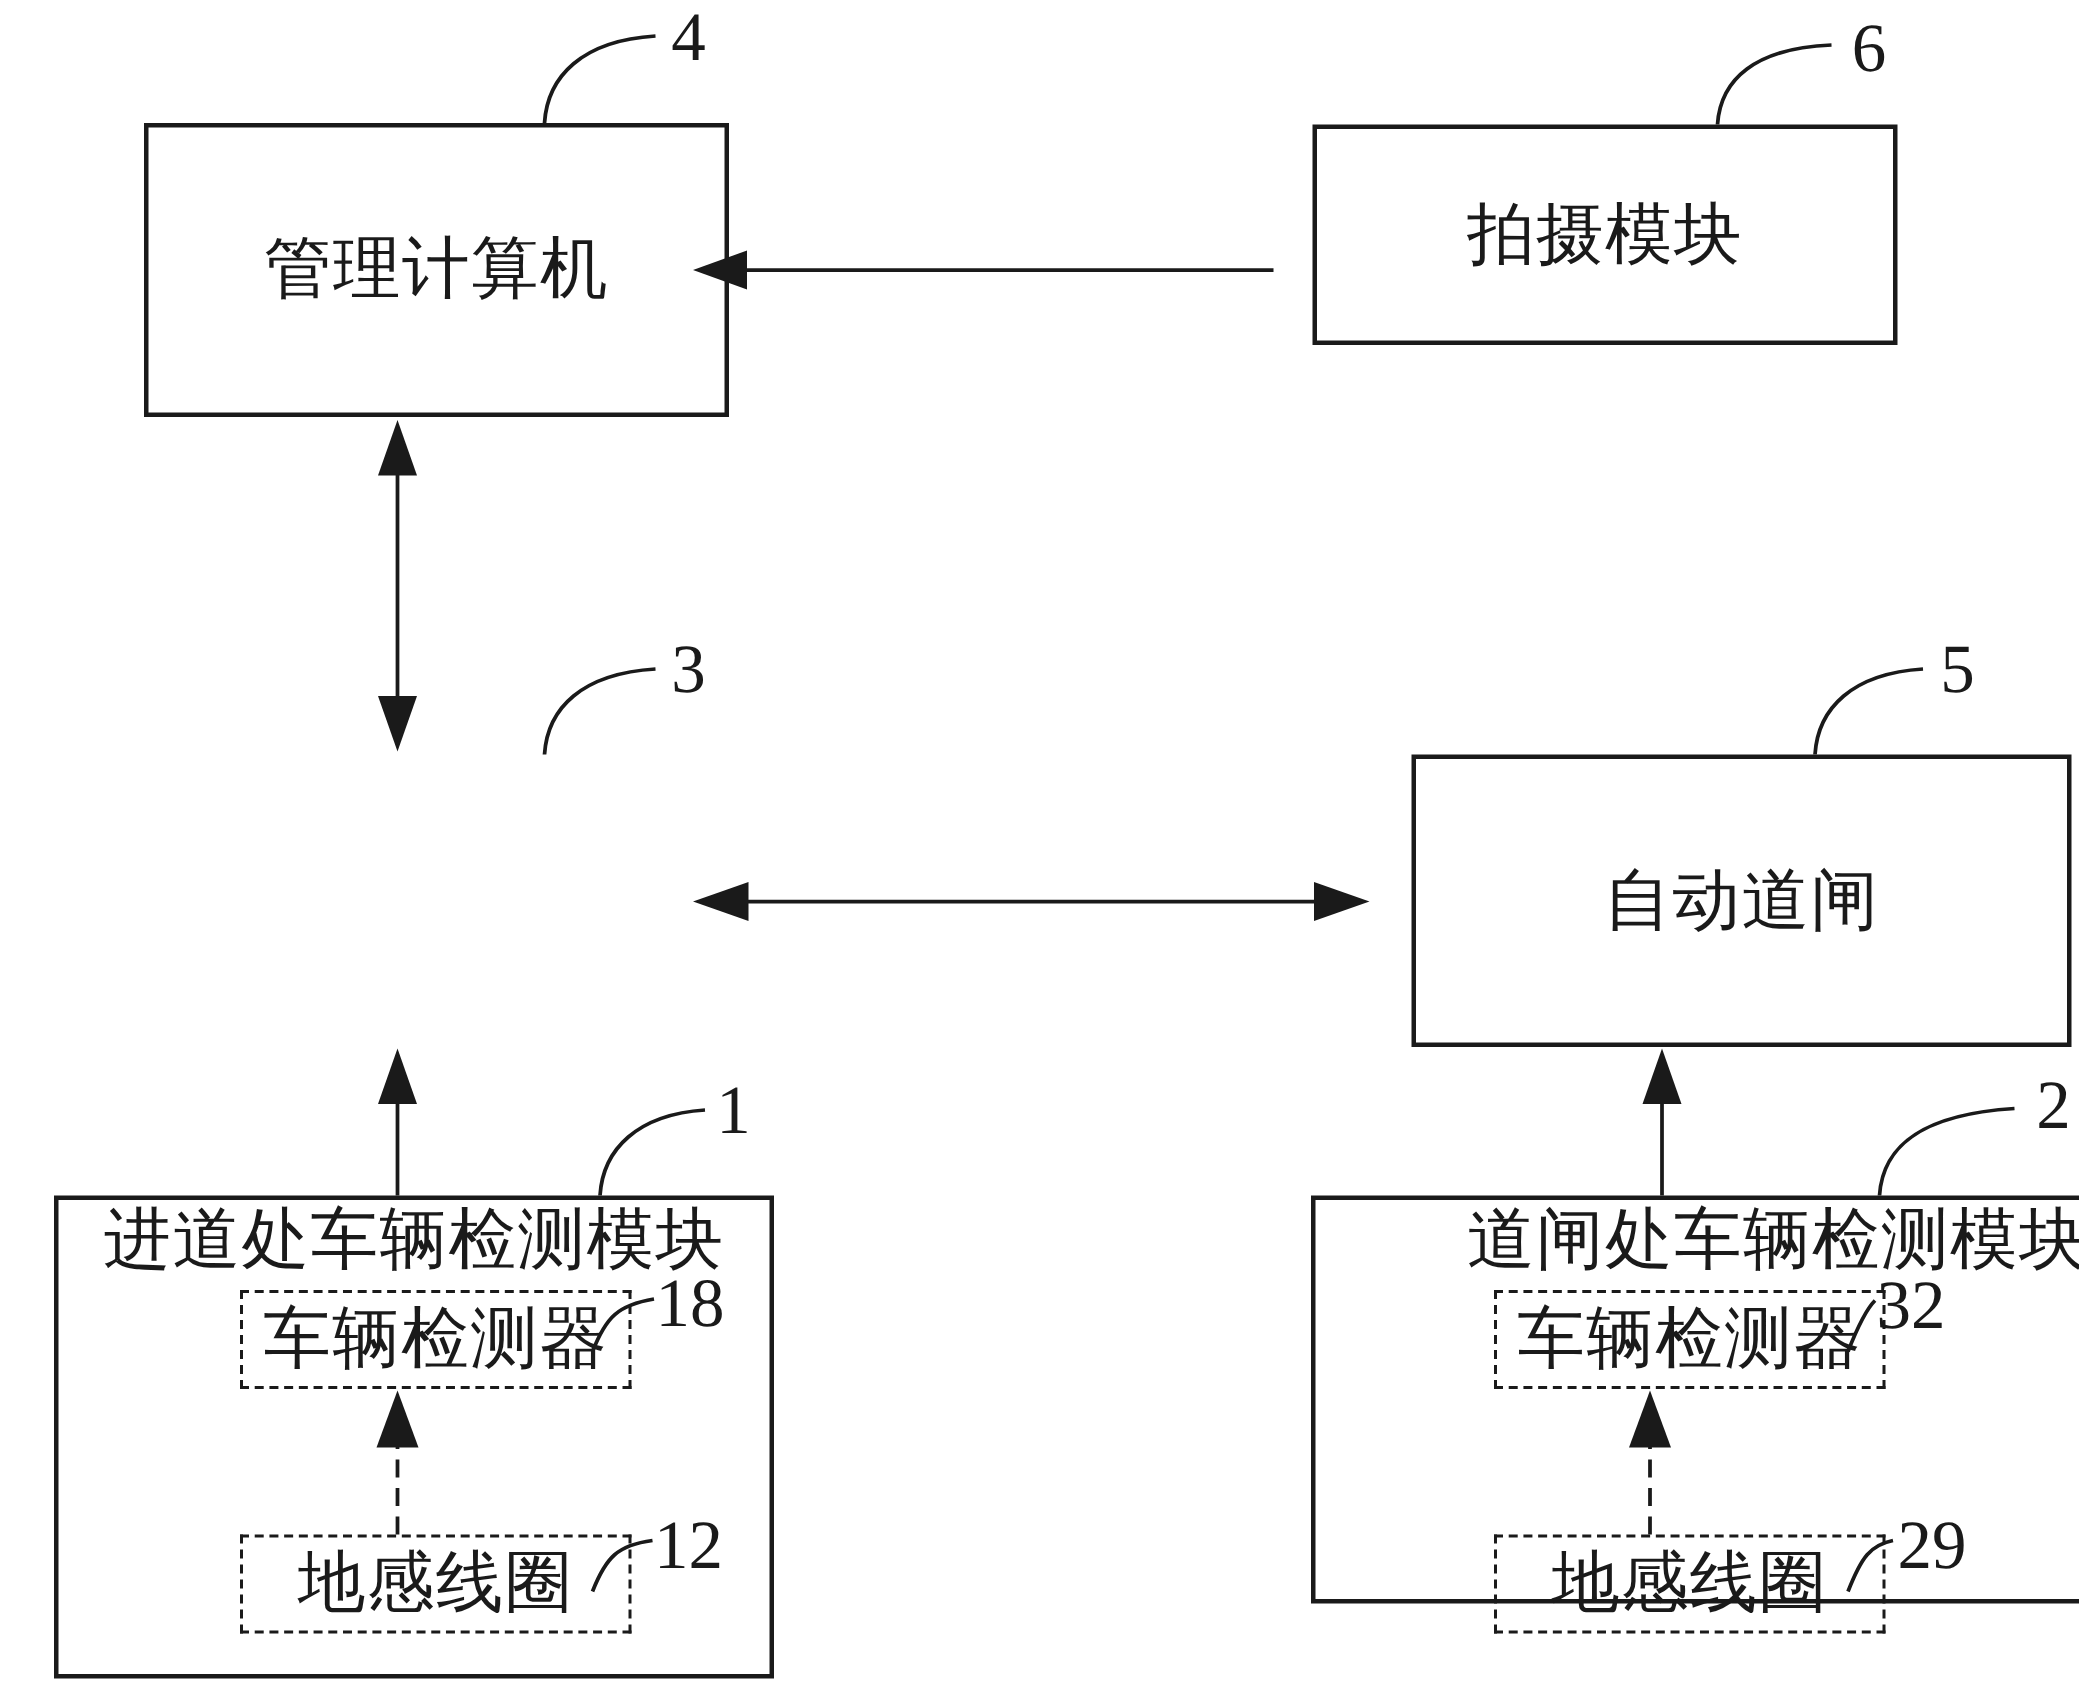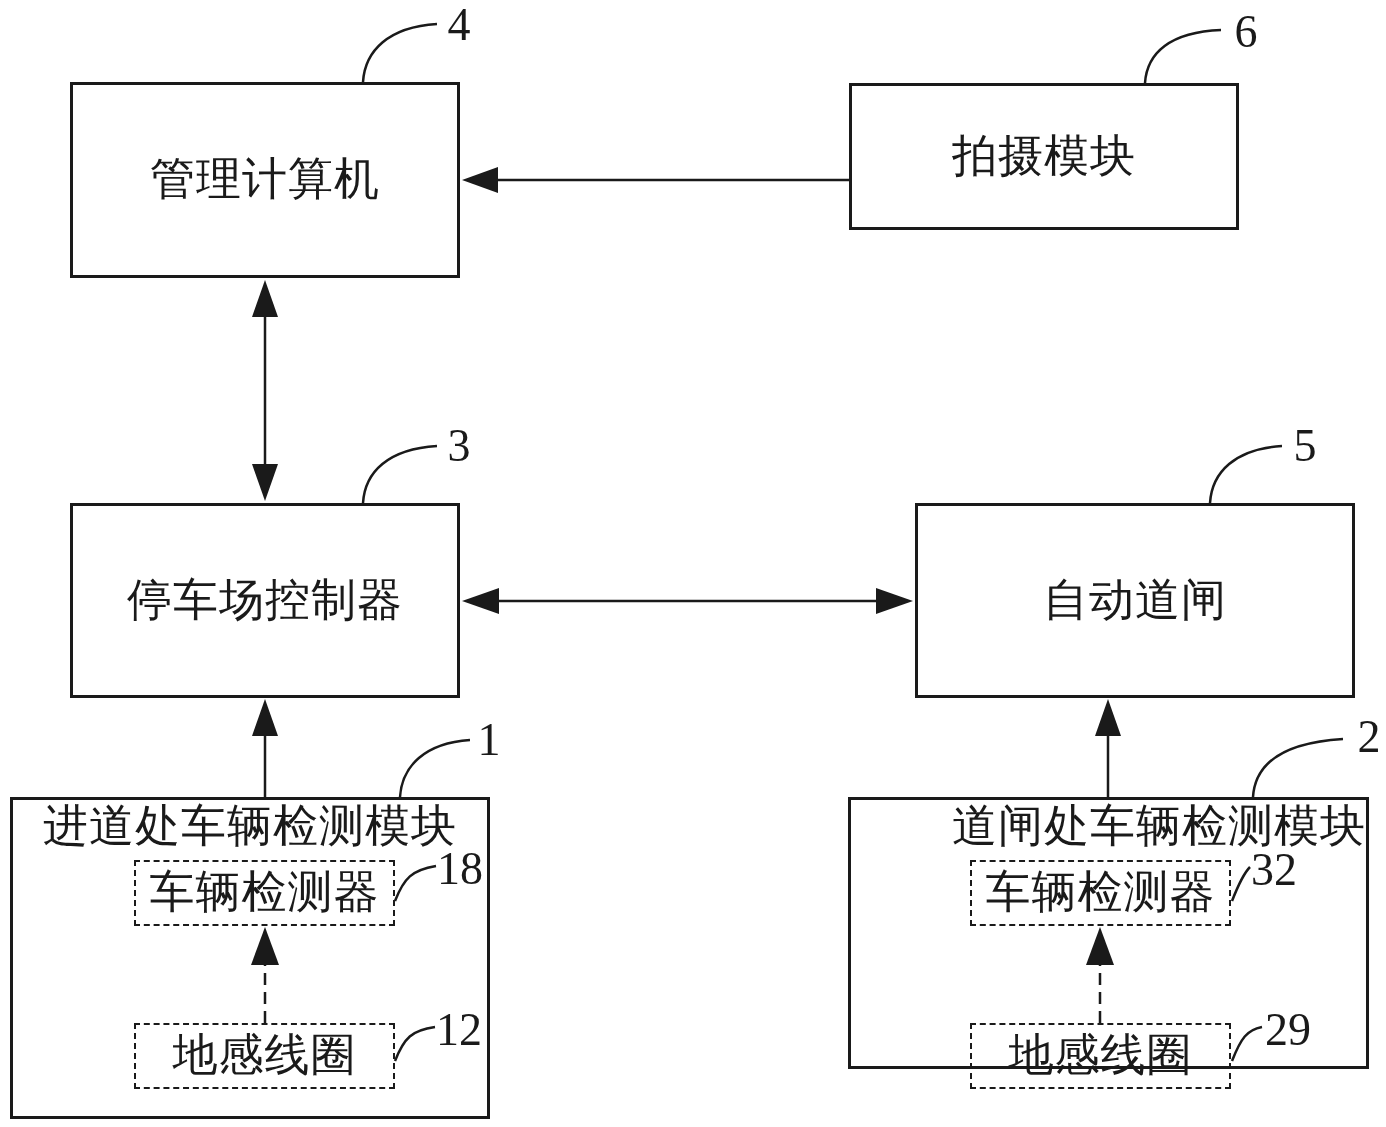--- a/index.html
+++ b/index.html
@@ -6,21 +6,21 @@
   .canvas {
     position:relative; width:1386px; height:1127px; background:#ffffff;
     font-family:"Liberation Serif","DejaVu Serif",serif; color:#1a1a1a; overflow:hidden;
   }
   svg.connectors { position:absolute; left:0; top:0; z-index:1; }
   svg.connectors line, svg.connectors path { stroke:#1a1a1a; stroke-width:2.5; fill:none; }
   svg.connectors polygon { fill:#1a1a1a; stroke:none; }
   .box {
     position:absolute; box-sizing:border-box; z-index:2;
     border:3px solid #1a1a1a; background:transparent;
-    display:flex; align-items:center; justify-content:center;
+    display:flex; align-items:center; justify-content:center;margin-left:26px;
   }
   .box.dashed { border:2px dashed #1a1a1a; }
   .box.container { align-items:flex-start; justify-content:center; padding-top:2px; }
   .lbl { font-size:45px; line-height:1.1; letter-spacing:1px; white-space:nowrap; }
   .ref {
     position:absolute; z-index:3; font-size:46px; line-height:1;
     transform:translate(-50%,-50%); white-space:nowrap;
   }
 </style>
 </head>
@@ -82,23 +82,20 @@
   </svg>
 
   <div class="box" style="left:70px; top:82px; width:390px; height:196px;">
     <span class="lbl">管理计算机</span>
   </div>
 
   <div class="box" style="left:849px; top:83px; width:390px; height:147px;">
     <span class="lbl">拍摄模块</span>
   </div>
 
-  <div class="box" style="left:70px; top:503px; width:390px; height:195px;">
-    <span class="lbl">停车场控制器</span>
-  </div>
 
   <div class="box" style="left:915px; top:503px; width:440px; height:195px;">
     <span class="lbl">自动道闸</span>
   </div>
 
   <div class="box container" style="left:10px; top:797px; width:480px; height:322px;font-family:Liberation Serif, serif;">
     <span class="lbl">进道处车辆检测模块</span>
   </div>
 
   <div class="box container" style="left:848px; top:797px; width:521px; height:272px;justify-content:flex-end;">

